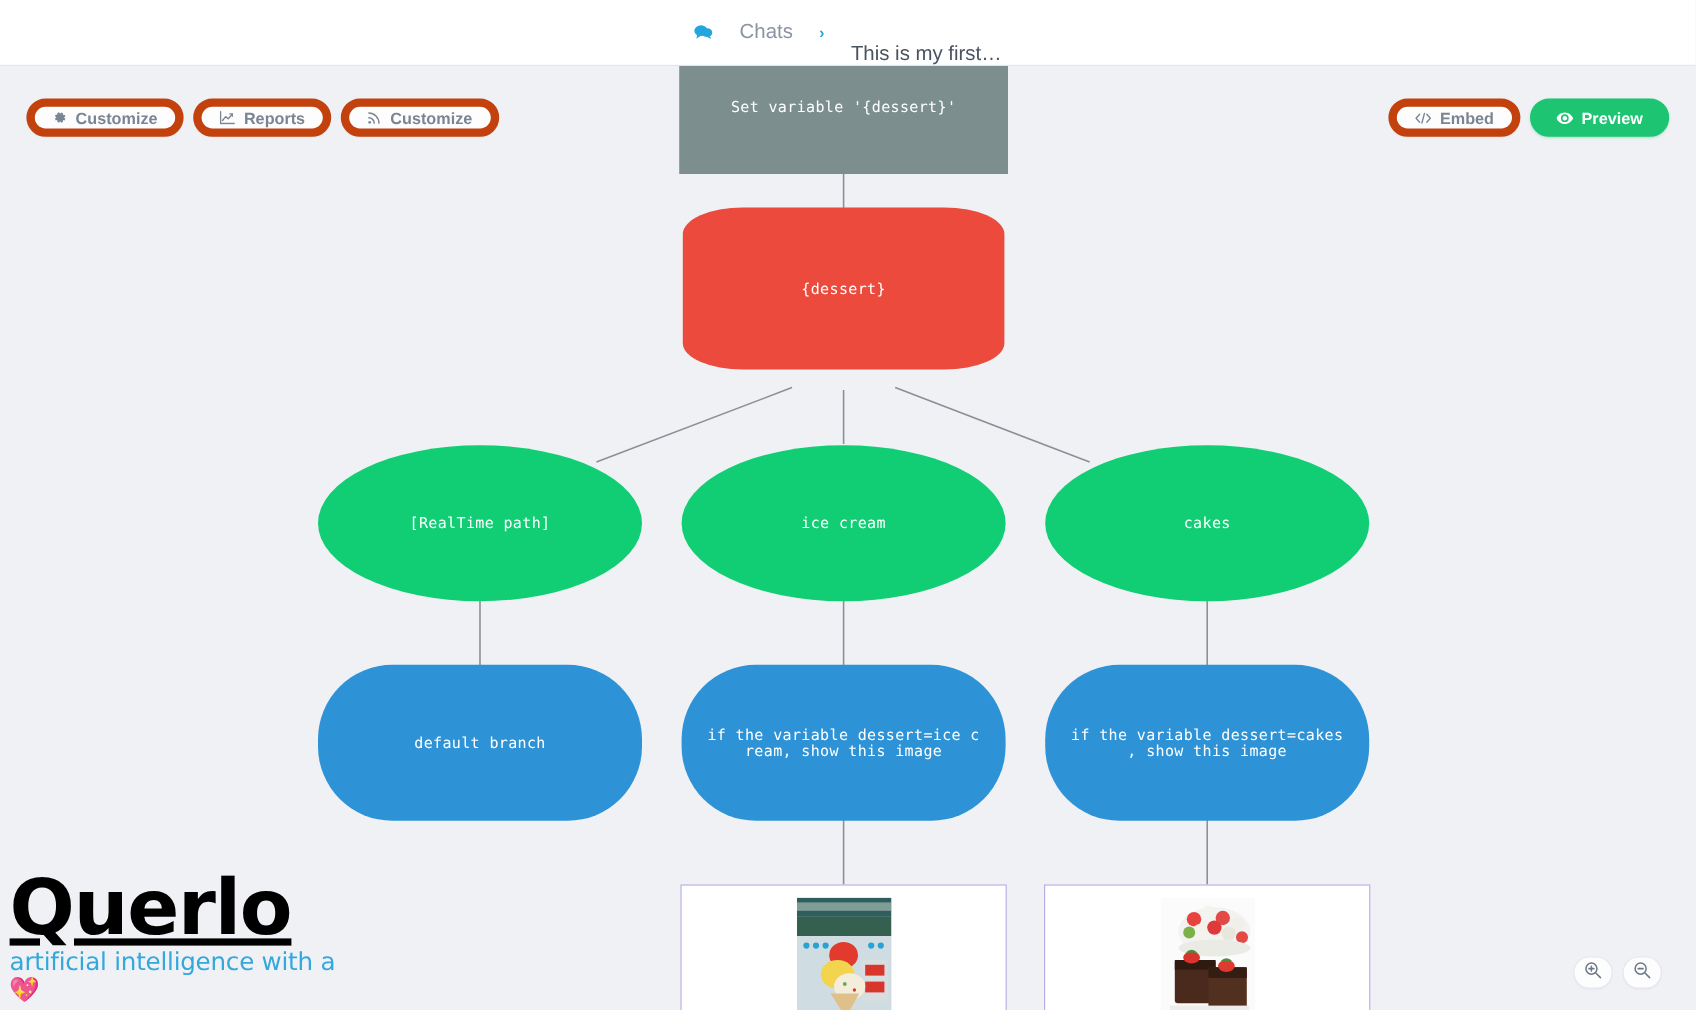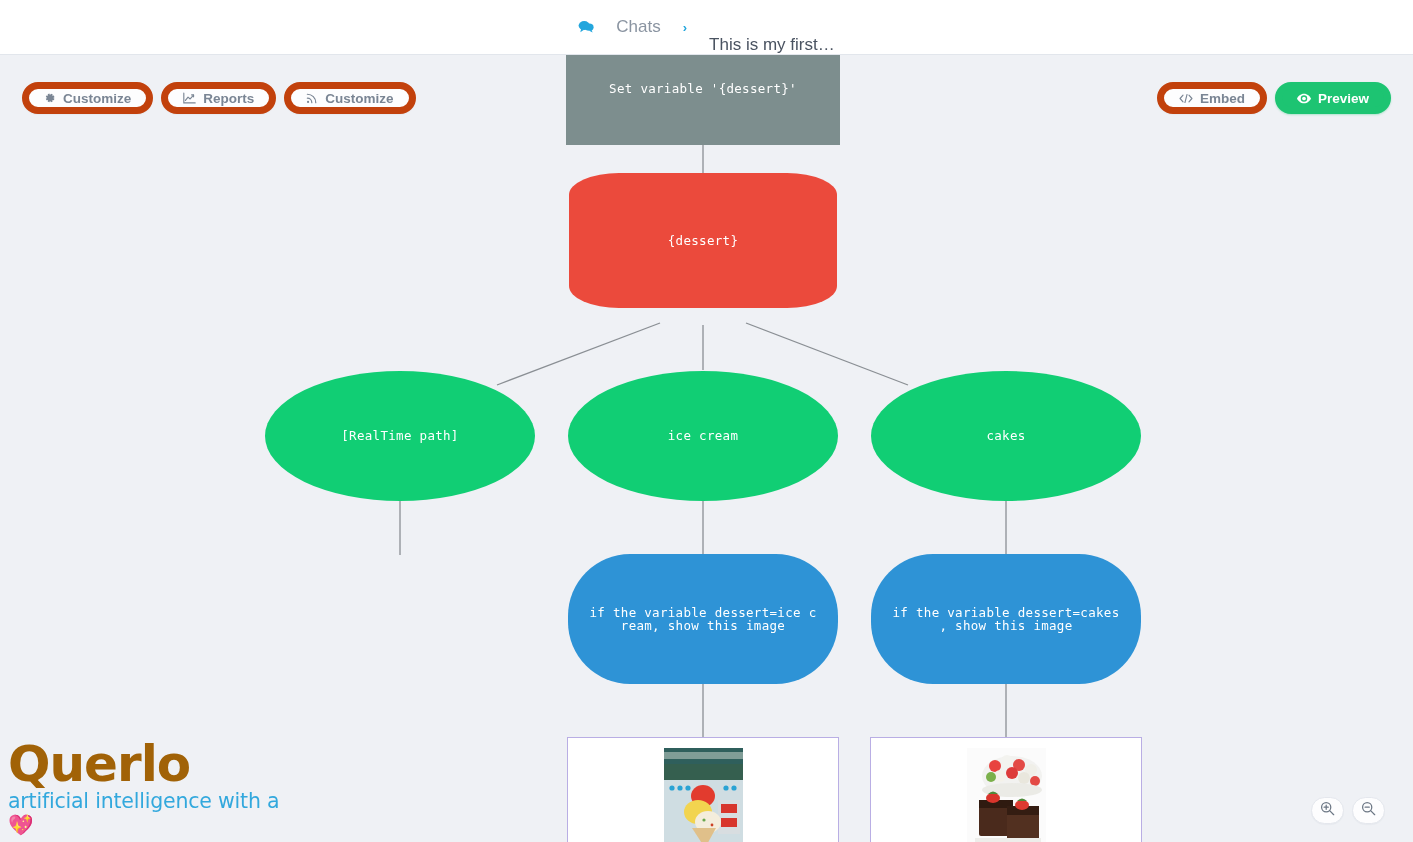--- a/index.html
+++ b/index.html
@@ -112,25 +112,26 @@
     box-shadow: 0 1px 1px rgba(60,70,90,0.04);
   }
 
   
   .logo {
     position: absolute; left: 8px; bottom: 5px;
     width: 300px; z-index: 25; pointer-events: none;
   }
   .logo-word {
     font-family: "DejaVu Sans", sans-serif;
-    font-size: 50px;
+    font-size: 64px;
     font-weight: bold;
-    color: #a16207;
+    color: #000000;
     letter-spacing: -1px;
     line-height: 0.92;
+    text-decoration: underline;
   }
   .logo-tag {
     font-family: "DejaVu Sans", sans-serif;
     font-size: 20.5px;
     color: #32a8dd;
     letter-spacing: -0.2px;
     margin-top: 2px;
   }
 </style>
 </head>
@@ -186,20 +187,23 @@
     </div>
 
     <div class="node node-green" style="left:871px; top:316px; width:270px; height:130px;">
       <span>cakes</span>
     </div>
 
     <div class="node node-green" style="left:568px; top:316px; width:270px; height:130px;">
       <span>ice cream</span>
     </div>
 
+    <div class="node node-blue" style="left:265px; top:499px; width:270px; height:130px;">
+      <span>default branch</span>
+    </div>
 
     <div class="node node-blue" style="left:568px; top:499px; width:270px; height:130px;align-items:center;">
       <span>if the variable dessert=ice c
 ream, show this image</span>
     </div>
 
     <div class="node node-blue" style="left:871px; top:499px; width:270px; height:130px;">
       <span>if the variable dessert=cakes
 , show this image</span>
     </div>

